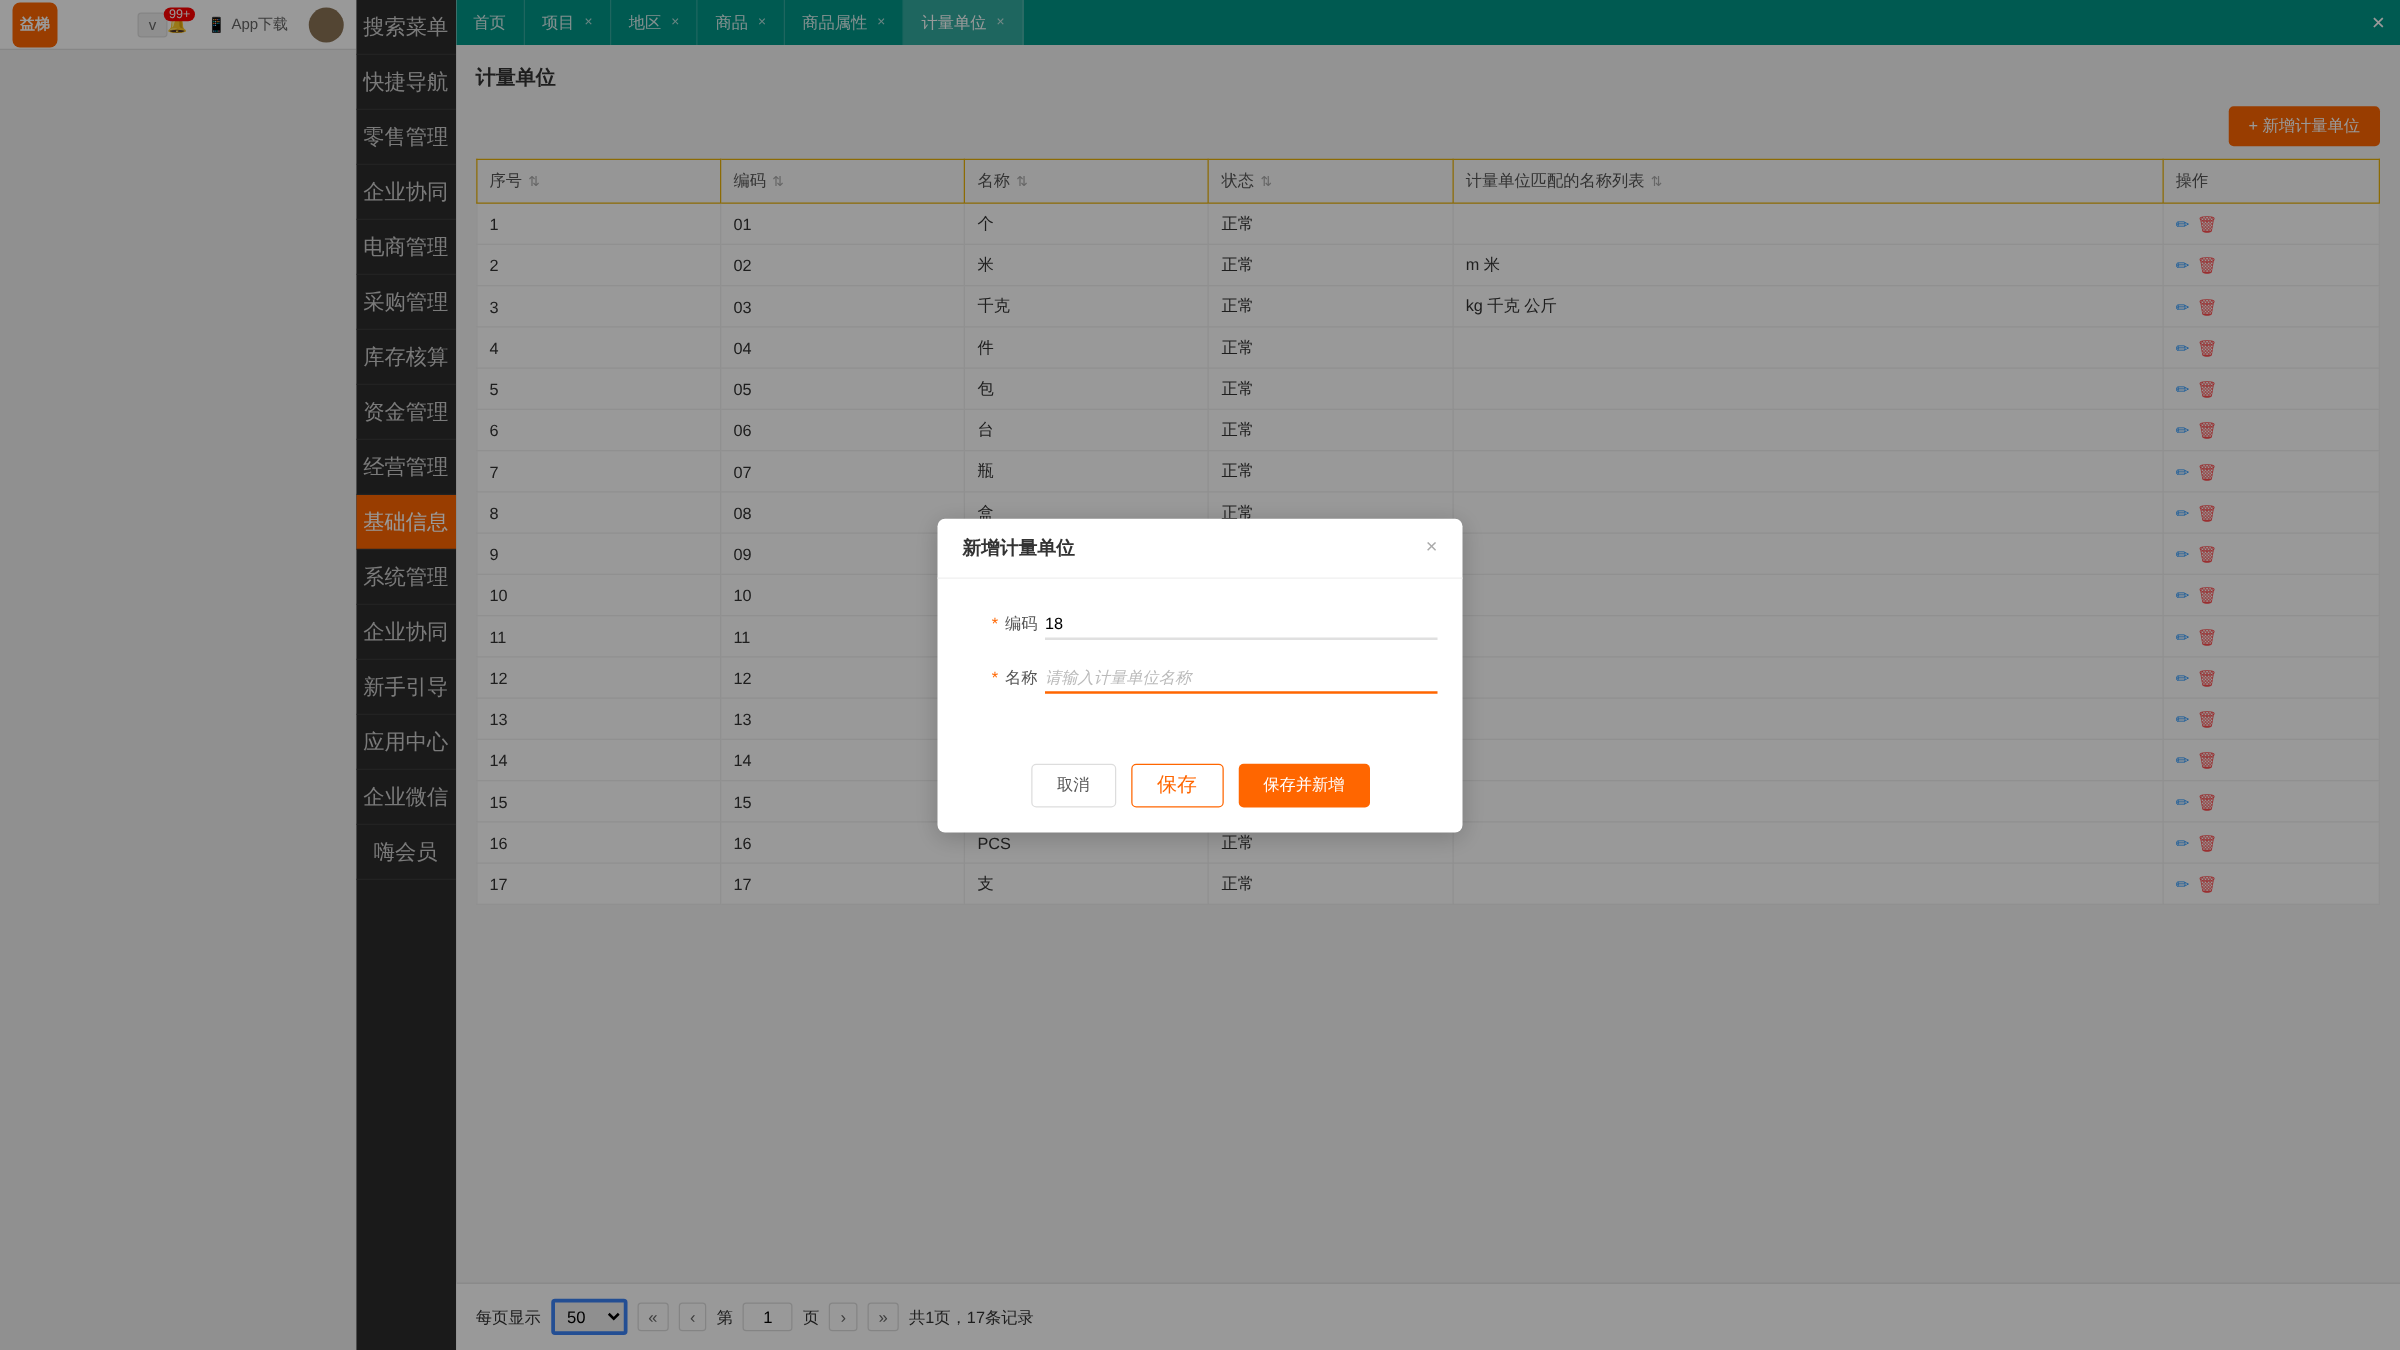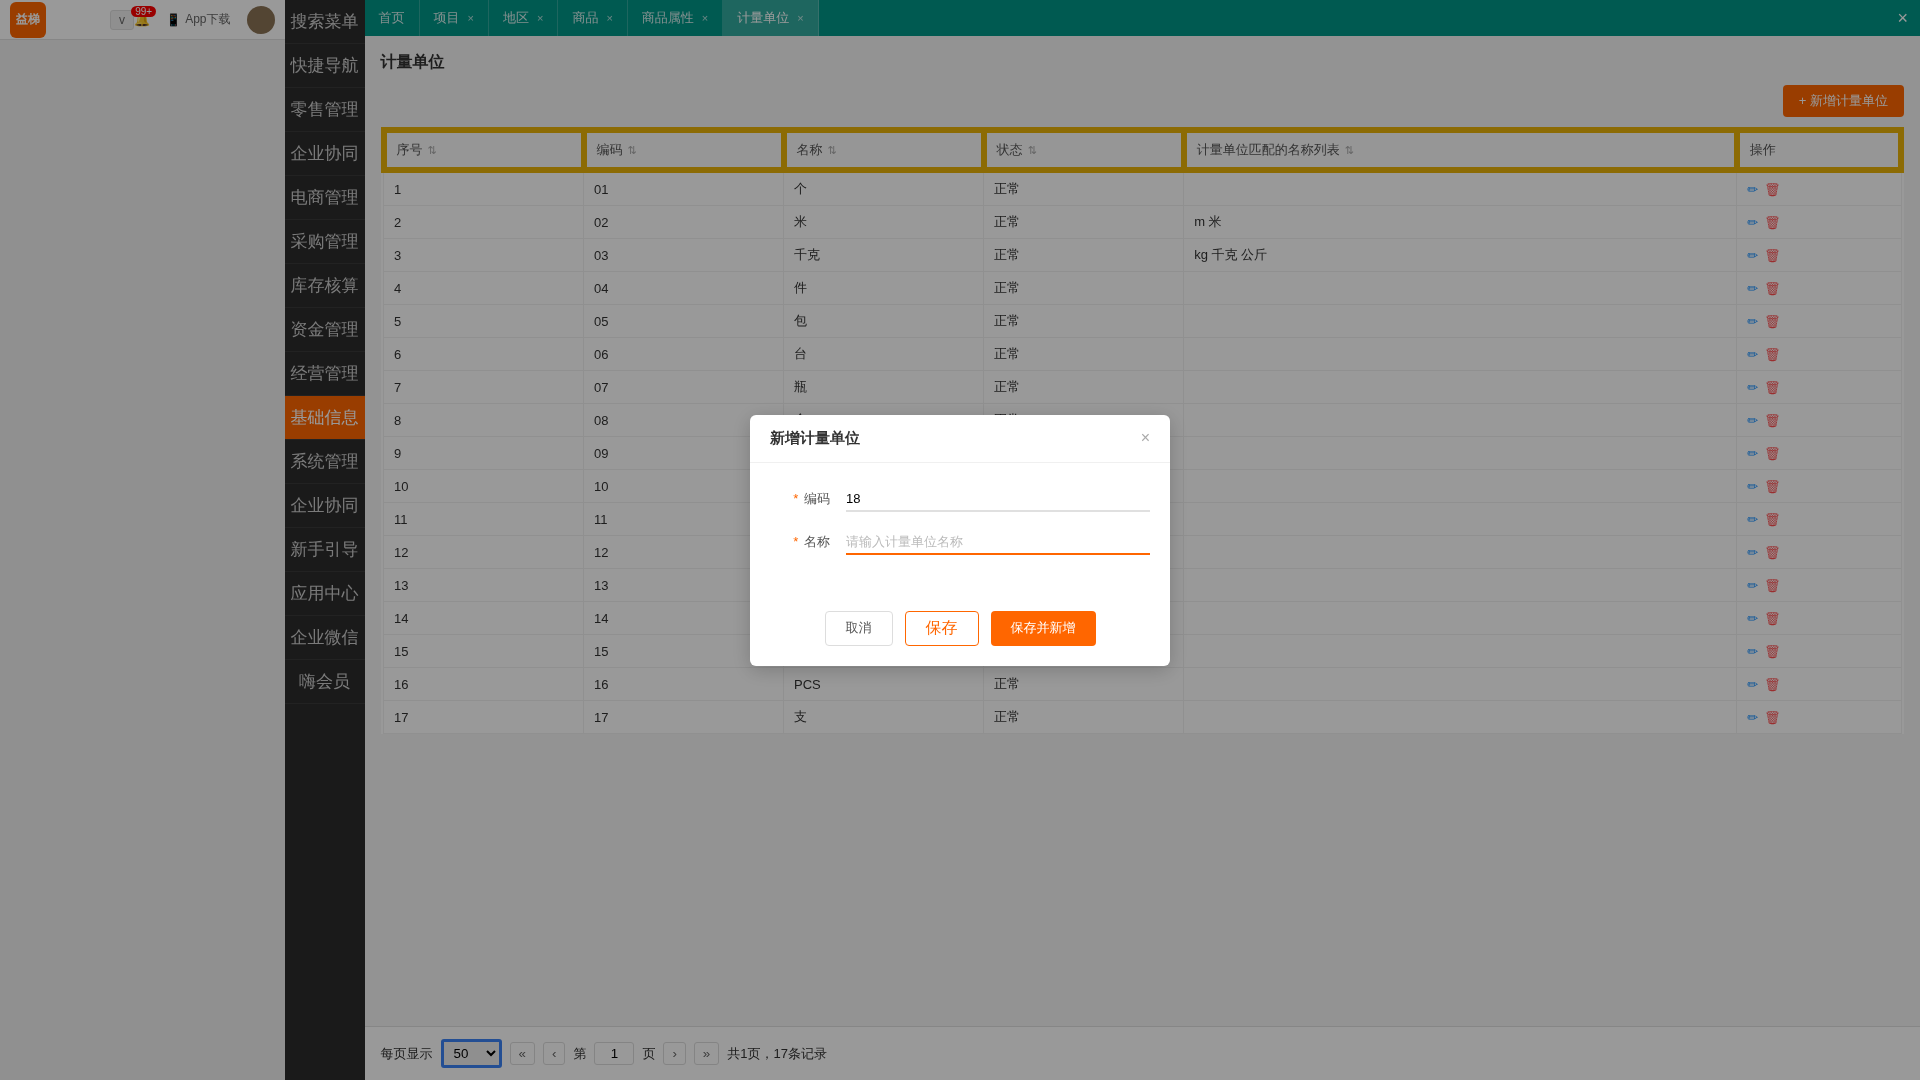--- a/index.html
+++ b/index.html
@@ -40,21 +40,21 @@
     
     .page-content { flex: 1; padding: 16px; overflow-y: auto; position: relative; }
     .page-title { font-size: 16px; font-weight: bold; color: #333; margin-bottom: 12px; }
 
     
     .table-toolbar { display: flex; justify-content: flex-end; margin-bottom: 10px; }
     .btn-add { background: #f60; color: #fff; border: none; padding: 7px 16px; border-radius: 4px; cursor: pointer; font-size: 13px; }
 
     
     .data-table { width: 100%; border-collapse: collapse; background: #fff; border: 1px solid #e0e0e0; }
-    .data-table th { background: #fafafa; border: 6px solid #eab308; padding: 8px 10px; font-size: 13px; color: #555; font-weight: normal; text-align: left; white-space: nowrap; }
+    .data-table th { background: #fafafa; border: 1px solid #eab308; padding: 8px 10px; font-size: 13px; color: #555; font-weight: normal; text-align: left; white-space: nowrap; }
     .data-table td { border: 1px solid #f0f0f0; padding: 7px 10px; font-size: 13px; color: #333; }
     .sort-icon { color: #aaa; font-size: 11px; margin-left: 2px; }
     .status-normal { color: #52c41a; }
     .action-edit { color: #1890ff; cursor: pointer; margin-right: 6px; }
     .action-delete { color: #ff4d4f; cursor: pointer; }
 
     
     .pagination { display: flex; align-items: center; justify-content: flex-start; padding: 12px 16px; gap: 8px; background: #fff; border-top: 1px solid #e0e0e0; }
     .page-size-select { border: 3px solid #3b82f6; padding: 3px 6px; border-radius: 3px; }
     .page-btn { border: 1px solid #ddd; background: #fff; padding: 3px 8px; border-radius: 3px; cursor: pointer; color: #666; }
@@ -62,24 +62,24 @@
     .page-input { width: 40px; text-align: center; border: 1px solid #ddd; padding: 3px; border-radius: 3px; }
 
     
     .modal-overlay { position: fixed; top: 0; left: 0; right: 0; bottom: 0; background: rgba(0,0,0,0.4); display: flex; align-items: center; justify-content: center; z-index: 1000; }
     .modal { background: #fff; border-radius: 6px; box-shadow: 0 4px 20px rgba(0,0,0,0.2); width: 420px; padding: 0; }
     .modal-header { display: flex; align-items: center; justify-content: space-between; padding: 14px 20px; border-bottom: 1px solid #f0f0f0; }
     .modal-title { font-size: 15px; font-weight: bold; color: #333; }
     .modal-close { cursor: pointer; color: #aaa; font-size: 16px; background: none; border: none; }
     .modal-body { padding: 24px 20px; }
     .form-row { display: flex; align-items: center; margin-bottom: 18px; }
-    .form-label { width: 60px; text-align: right; font-size: 13px; color: #555; margin-right: 16px; flex-shrink: 0; }
+    .form-label { width: 60px; text-align: right; font-size: 13px; color: #555; margin-right: 6px; flex-shrink: 0; }
     .form-required { color: #f60; margin-right: 2px; }
     .form-input { flex: 1; border: none; border-bottom: 2px solid #e0e0e0; padding: 4px 0; font-size: 13px; outline: none; }
-    .form-input.focused { border-bottom-color: #f60; }
+    .form-input.focused { border-bottom-color: #f60; font-style: italic; }
     .form-input::placeholder { color: #bbb; }
     .modal-footer { display: flex; justify-content: center; gap: 12px; padding: 14px 20px 20px; }
     .btn-cancel { border: 1px solid #ddd; background: #fff; padding: 6px 20px; border-radius: 4px; cursor: pointer; color: #555; font-size: 13px; }
     .btn-save { border: none; background: #fff; padding: 6px 20px; border-radius: 4px; cursor: pointer; color: #f60; border: 1px solid #f60; font-size: 16px; }
     .btn-save-new { border: none; background: #f60; padding: 6px 20px; border-radius: 4px; cursor: pointer; color: #fff; font-size: 13px; text-align: center; }
   </style>
 </head>
 <body>
 
 <div class="app-container">

